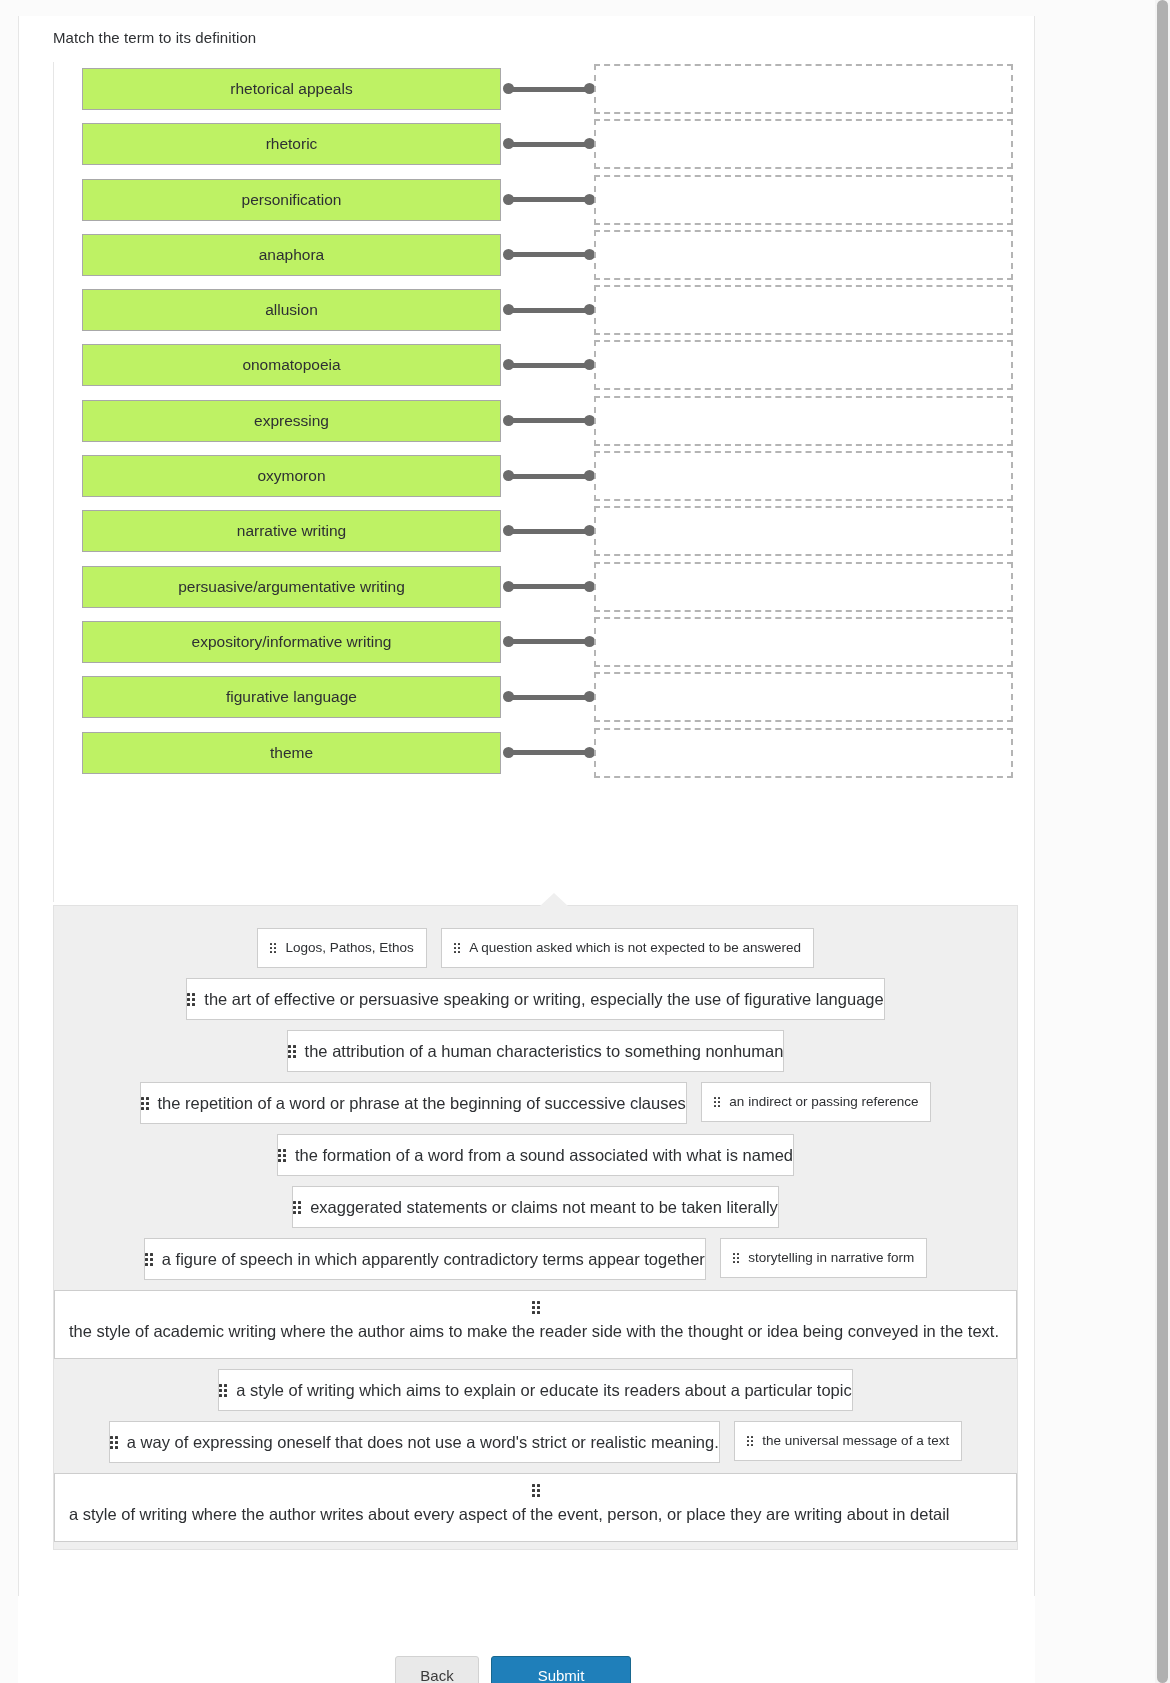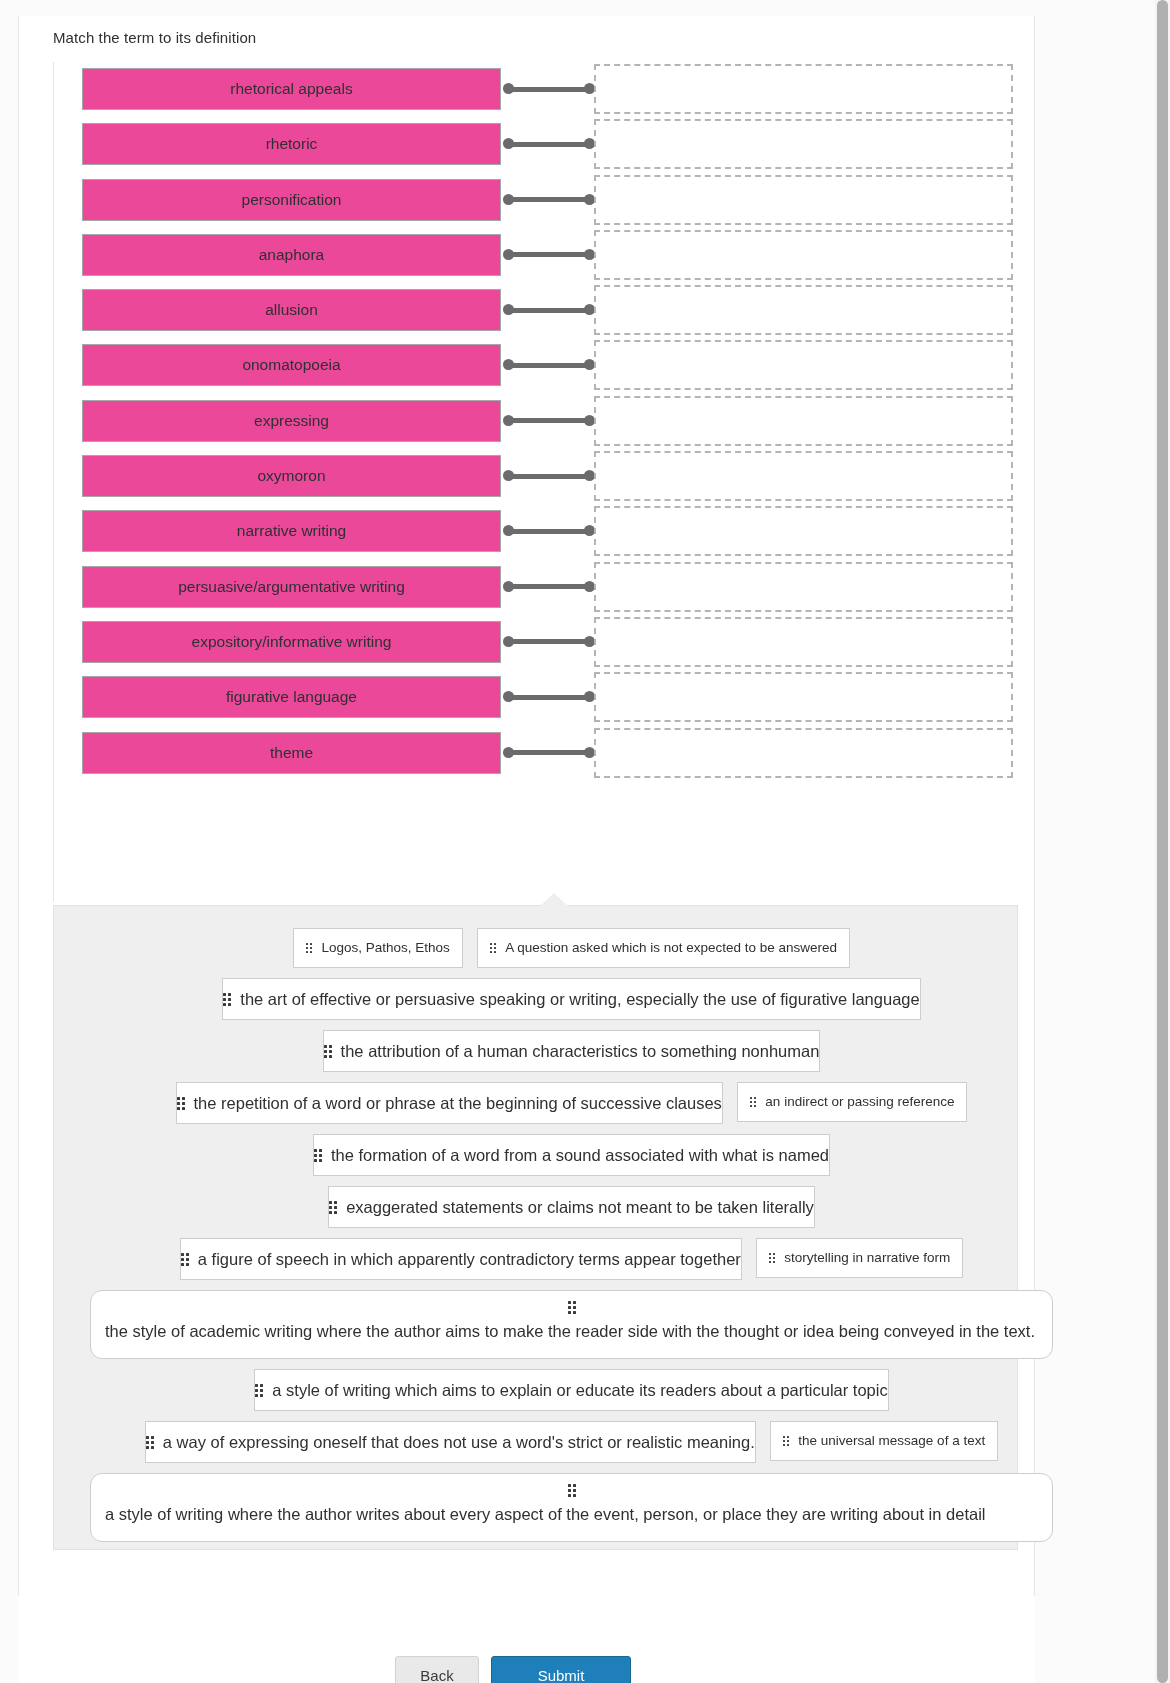--- a/index.html
+++ b/index.html
@@ -45,21 +45,21 @@
     height: 55.3px;
     display: flex;
     align-items: center;
   }
 
   .term-box {
     position: absolute;
     left: 28px; top: 6px;
     width: 419px; height: 42px;
     border: 1px solid #a8a8a8;
-    background: #ec4899;
+    background: #bef264;
     display: flex;
     align-items: center;
     justify-content: center;
     font-size: 15.5px;
     color: #2e3033;
     padding: 0 8px;
     text-align: center;
     line-height: 18px;
   }
 
@@ -106,21 +106,21 @@
   }
   .bank-arrow {
     position: absolute;
     top: -13px; left: 486px;
     width: 0; height: 0;
     border-left: 14px solid transparent;
     border-right: 14px solid transparent;
     border-bottom: 13px solid #efefef;
   }
 
-  .bank-rows { display: block; width: 100%; margin-left: 36px; }
+  .bank-rows { display: block; width: 100%; }
 
   .bank-row {
     display: flex;
     justify-content: center;
     align-items: flex-start;
     gap: 14px;
     margin-bottom: 10px;
   }
 
   .chip {
@@ -136,21 +136,20 @@
   .chip.sz-lg  { font-size: 16.5px; padding: 10px 0; }
   .chip.sz-md  { font-size: 13.5px; padding: 9px 12px; }
 
   
   .chip.wide {
     display: block;
     width: 100%;
     padding: 10px 14px 14px 14px;
     font-size: 16.5px;
     line-height: 26px;
-    border-radius: 12px;
   }
   .chip.wide .handle-wrap {
     display: flex; justify-content: center;
     margin-bottom: 4px;
   }
   .chip.wide .chip-text { display: block; }
 
   
   .handle {
     display: grid;

